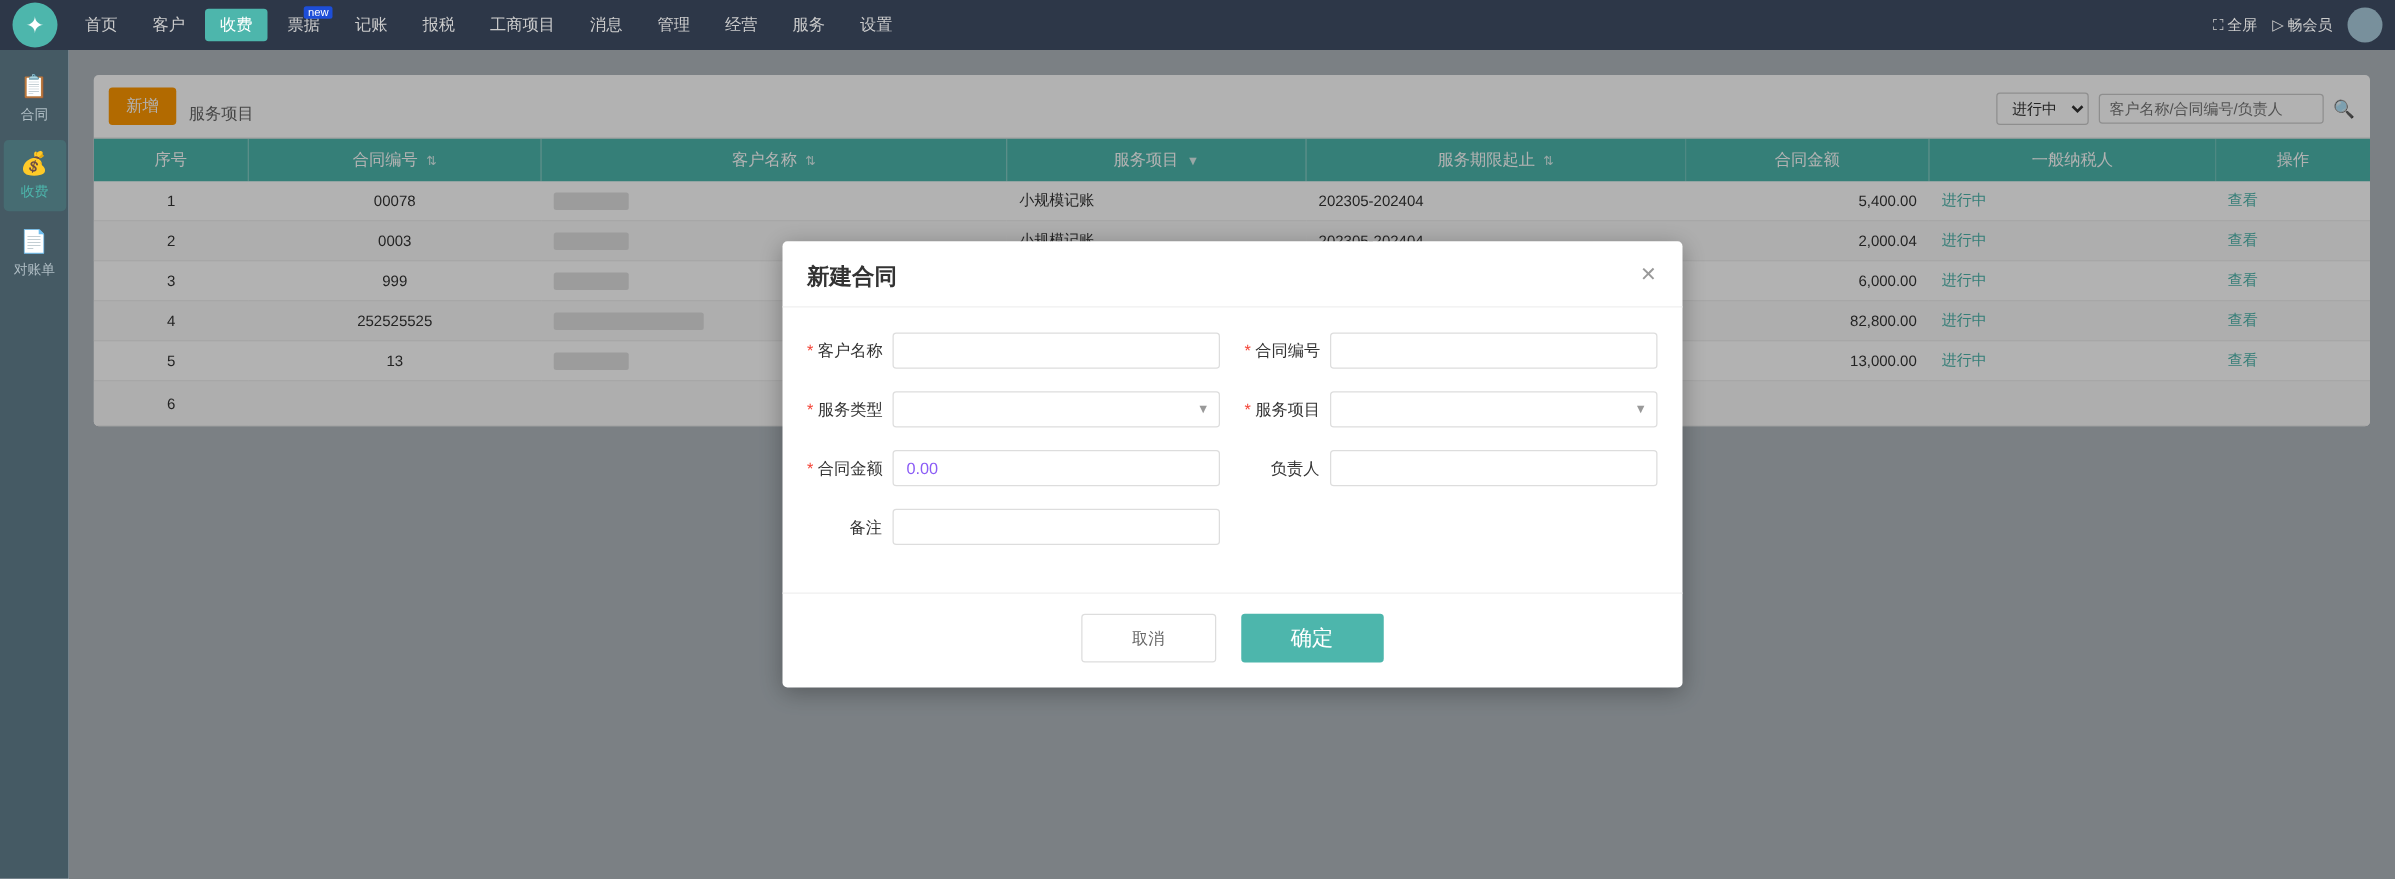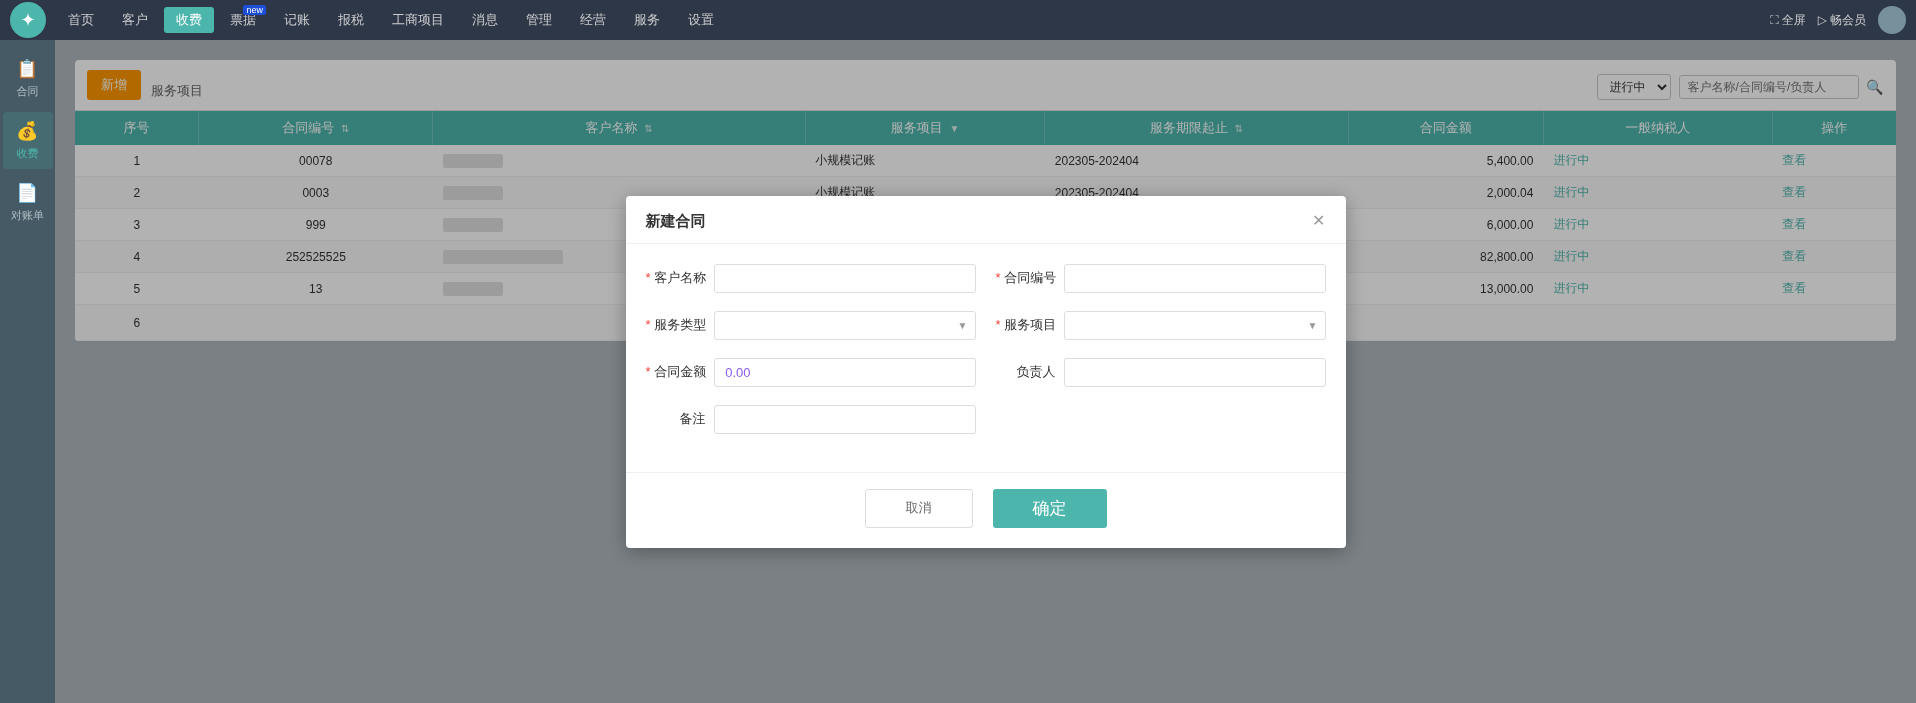--- a/index.html
+++ b/index.html
@@ -249,21 +249,21 @@
       position: relative;
     }
     .modal-header {
       padding: 16px 20px 12px;
       border-bottom: 1px solid #f0f0f0;
       display: flex;
       align-items: center;
       justify-content: space-between;
     }
     .modal-title {
-      font-size: 15px;
+      font-size: 18px;
       color: #333;
       font-weight: bold;
       font-family: Liberation Serif, serif;
     }
     .modal-close {
       color: #999;
       cursor: pointer;
       font-size: 16px;
       line-height: 1;
     }

